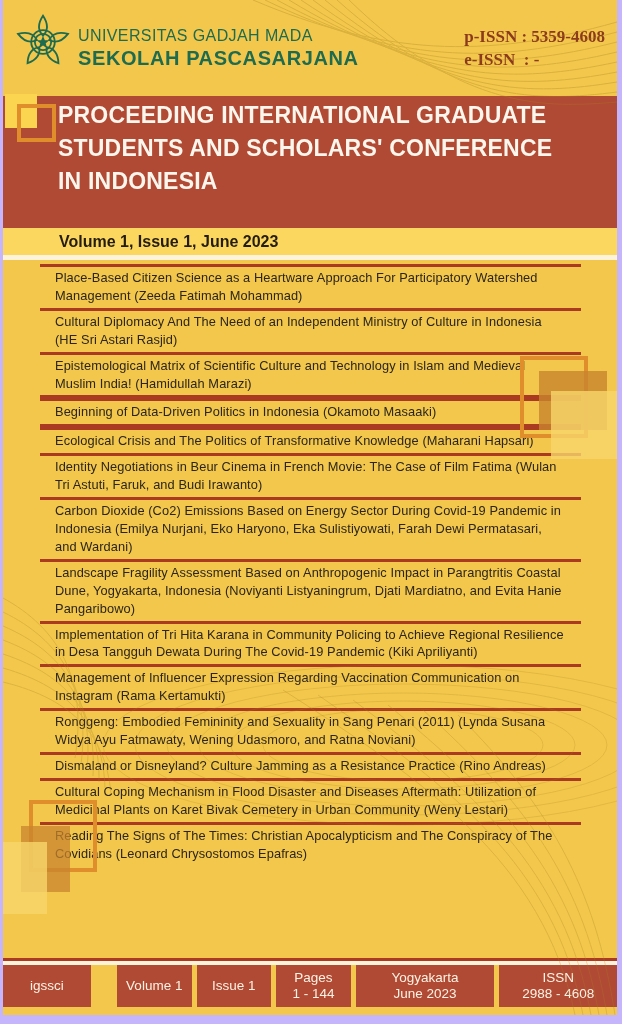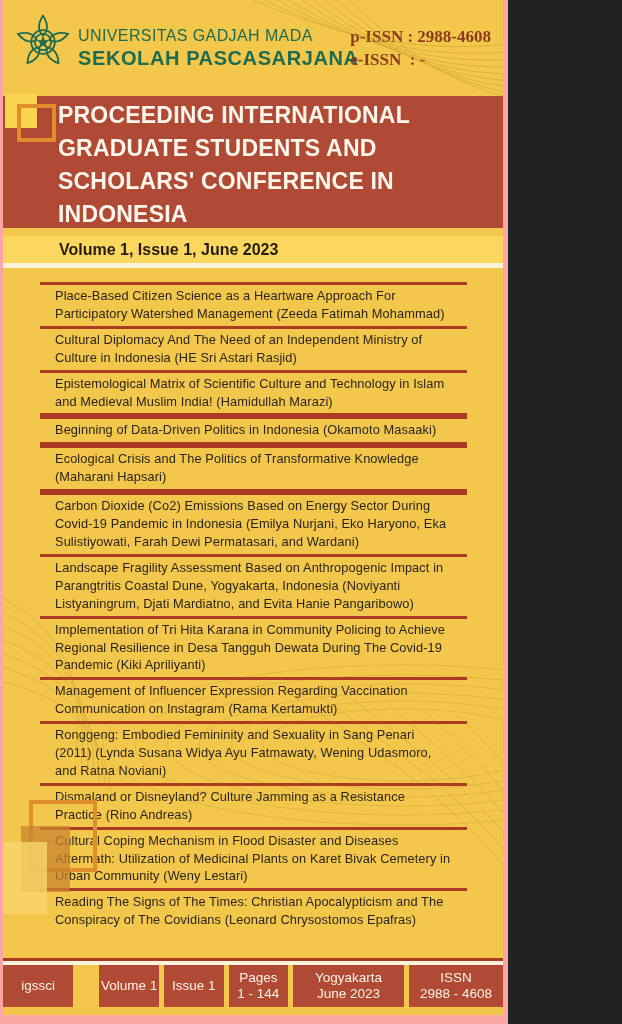--- a/index.html
+++ b/index.html
@@ -1,19 +1,19 @@
 <!DOCTYPE html>
 <html><head>
 <meta charset="utf-8">
 <style>
   * { margin:0; padding:0; box-sizing:border-box; }
   html,body { background:#222; }
   .page {
-    position:relative; width:508px; height:1024px;
-    background:#fca5a5; overflow:hidden;
+    position:relative; width:622px; height:1024px;
+    background:#c4b5fd; overflow:hidden;
     font-family:"Liberation Sans", sans-serif;
   }
   .inner {
     position:absolute; left:3px; top:0; right:5px; bottom:9px;
     background:#F3C74B; display:flex; flex-direction:column; overflow:hidden;
   }
   
   .header { position:relative; height:96px; flex:0 0 auto; }
   .logo { position:absolute; left:11px; top:13px; width:58px; height:58px; }
   .uni-block { position:absolute; left:75px; top:27px; color:#1E6B4F; }
@@ -25,25 +25,25 @@
     white-space:pre;
   }
   
   .banner { background:#B04A34; height:132px; flex:0 0 auto; padding:3px 30px 0 55px; }
   .banner-title {
     color:#FDF6EC; font-size:23px; font-weight:bold; line-height:1.43;
     max-width:500px; letter-spacing:.2px;
   }
   .volume-strip {
     background:#FBD75F; height:27px; flex:0 0 auto; display:flex; align-items:center;
-    padding-left:56px; color:#241C0F; font-weight:bold; font-size:16px;margin-top:8px;
+    padding-left:56px; color:#241C0F; font-weight:bold; font-size:16px;
   }
   .white-line { height:5px; background:#FCF3DA; flex:0 0 auto; }
   
-  .toc { flex:1 1 auto; overflow:hidden; padding-top:14px; }
+  .toc { flex:1 1 auto; overflow:hidden; padding-top:4px; }
   .toc-rule { height:3px; background:#AA3B22; margin:0 36px 0 37px; }
   .toc-item {
     padding:2px 52px 3px 52px; color:#2B251B; font-size:12.8px; line-height:1.4;
     letter-spacing:.1px;
   }
   
   .footer { flex:0 0 auto; }
   .footer-red-line { height:3px; background:#AA3B22; }
   .footer-white-line { height:4px; background:#FCF3DA; }
   .footer-row { display:flex; gap:5px; height:42px; margin-top:0; }
@@ -79,21 +79,21 @@
           </g>
           <circle cx="32" cy="32" r="13"></circle>
           <circle cx="32" cy="32" r="9"></circle>
         </g>
         <polygon points="32,25 34,30 39,30 35,33.5 36.5,39 32,35.8 27.5,39 29,33.5 25,30 30,30" fill="#1E6B4F"></polygon>
       </svg>
       <div class="uni-block">
         <div class="uni-line1">UNIVERSITAS GADJAH MADA</div>
         <div class="uni-line2">SEKOLAH PASCASARJANA</div>
       </div>
-      <div class="issn-block"><span>p-ISSN : 2988-4608</span>
+      <div class="issn-block"><span>p-ISSN : 5359-4608</span>
 <span>e-ISSN  : -</span></div>
     </div>
 
     <div class="banner">
       <div class="banner-title">PROCEEDING INTERNATIONAL GRADUATE STUDENTS AND SCHOLARS' CONFERENCE IN INDONESIA</div>
     </div>
     <div class="volume-strip">
       <span>Volume 1, Issue 1, June 2023</span>
     </div>
     <div class="white-line"></div>
@@ -105,20 +105,21 @@
         <div class="toc-item">Cultural Diplomacy And The Need of an Independent Ministry of Culture in Indonesia (HE Sri Astari Rasjid)</div>
         <div class="toc-rule"></div>
         <div class="toc-item">Epistemological Matrix of Scientific Culture and Technology in Islam and Medieval Muslim India! (Hamidullah Marazi)</div>
         <div class="toc-rule"></div>
         <div class="toc-rule"></div>
         <div class="toc-item">Beginning of Data-Driven Politics in Indonesia (Okamoto Masaaki)</div>
         <div class="toc-rule"></div>
         <div class="toc-rule"></div>
         <div class="toc-item">Ecological Crisis and The Politics of Transformative Knowledge (Maharani Hapsari)</div>
         <div class="toc-rule"></div>
+        <div class="toc-item">Identity Negotiations in Beur Cinema in French Movie: The Case of Film Fatima (Wulan Tri Astuti, Faruk, and Budi Irawanto)</div>
         <div class="toc-rule"></div>
         <div class="toc-item">Carbon Dioxide (Co2) Emissions Based on Energy Sector During Covid-19 Pandemic in Indonesia (Emilya Nurjani, Eko Haryono, Eka Sulistiyowati, Farah Dewi Permatasari, and Wardani)</div>
         <div class="toc-rule"></div>
         <div class="toc-item">Landscape Fragility Assessment Based on Anthropogenic Impact in Parangtritis Coastal Dune, Yogyakarta, Indonesia (Noviyanti Listyaningrum, Djati Mardiatno, and Evita Hanie Pangaribowo)</div>
         <div class="toc-rule"></div>
         <div class="toc-item">Implementation of Tri Hita Karana in Community Policing to Achieve Regional Resilience in Desa Tangguh Dewata During The Covid-19 Pandemic (Kiki Apriliyanti)</div>
         <div class="toc-rule"></div>
         <div class="toc-item">Management of Influencer Expression Regarding Vaccination Communication on Instagram (Rama Kertamukti)</div>
         <div class="toc-rule"></div>
         <div class="toc-item">Ronggeng: Embodied Femininity and Sexuality in Sang Penari (2011) (Lynda Susana Widya Ayu Fatmawaty, Wening Udasmoro, and Ratna Noviani)</div>

